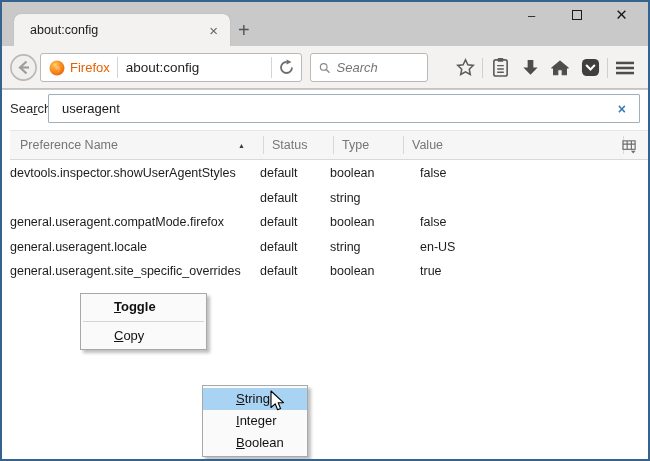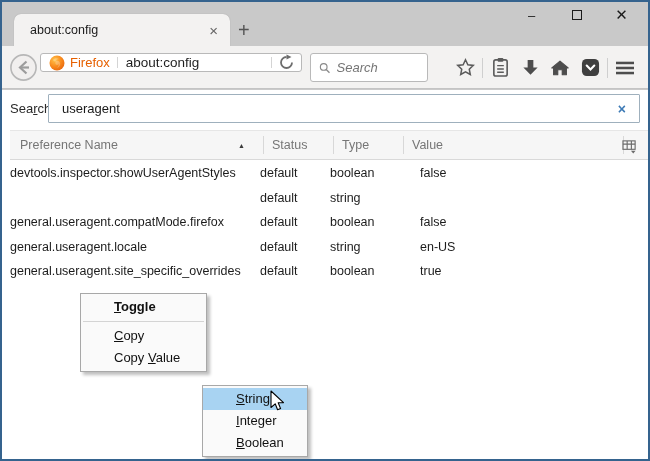--- a/index.html
+++ b/index.html
@@ -26,21 +26,21 @@
   }
   .tab-title{ flex:1; font-size:12.5px; color:#1b1b1b; white-space:nowrap; overflow:hidden; }
   .tab-close{ font-size:15px; color:#666; padding:0 2px; }
   .newtab{ position:absolute; left:236px; top:16px; font-size:20px; color:#555; line-height:24px; }
 
   
   .navbar{ position:absolute; left:0; top:44px; right:0; height:43px;
     background:#f3f2f1; border-bottom:1px solid #c4c4c4; }
   .backbtn{ position:absolute; left:7px; top:7px; }
   .urlbar{
-    position:absolute; left:38px; top:7px; width:262px; height:19px;
+    position:absolute; left:38px; top:7px; width:262px; height:29px;
     background:#fff; border:1px solid #b9b9b9; border-radius:3px;
     display:flex; align-items:center; padding:0 6px 0 8px;
   }
   .ff-badge{ width:16px; height:16px; margin-right:5px; flex:none; }
   .brand{ font-size:13px; color:#e66000; margin-right:7px; white-space:nowrap; }
   .vdiv{ width:1px; align-self:stretch; background:#d4d4d4; margin:3px 0; }
   .url-text{ font-size:13.5px; color:#1f1f1f; margin-left:8px; flex:1; white-space:nowrap; overflow:hidden; }
   .reload{ margin-left:6px; flex:none; }
 
   .searchbox{
@@ -265,21 +265,20 @@
         <span class="cell c-type">boolean</span>
         <span class="cell c-value">true</span>
       </div>
     </div>
   </div>
 
   <div class="menu menu-main">
     <div class="mi bold"><span></span><span class="key">T</span><span>oggle</span></div>
     <div class="msep"></div>
     <div class="mi"><span></span><span class="key">C</span><span>opy</span></div>
-    <div class="mi"><span>Copy </span><span class="key">V</span><span>alue</span></div>
   </div>
 
   <div class="menu menu-sub">
     <div class="mi hl"><span></span><span class="key">S</span><span>tring</span></div>
     <div class="mi"><span></span><span class="key">I</span><span>nteger</span></div>
     <div class="mi"><span></span><span class="key">B</span><span>oolean</span></div>
   </div>
 
   <svg class="cursor" width="16" height="23" viewBox="0 0 16 23">
     <path d="M1 1 L1 17.5 L5.2 13.8 L7.6 19.8 L10.6 18.6 L8.2 12.8 L13.5 12.6 Z" fill="#fff" stroke="#000" stroke-width="1.1" stroke-linejoin="round"></path>

